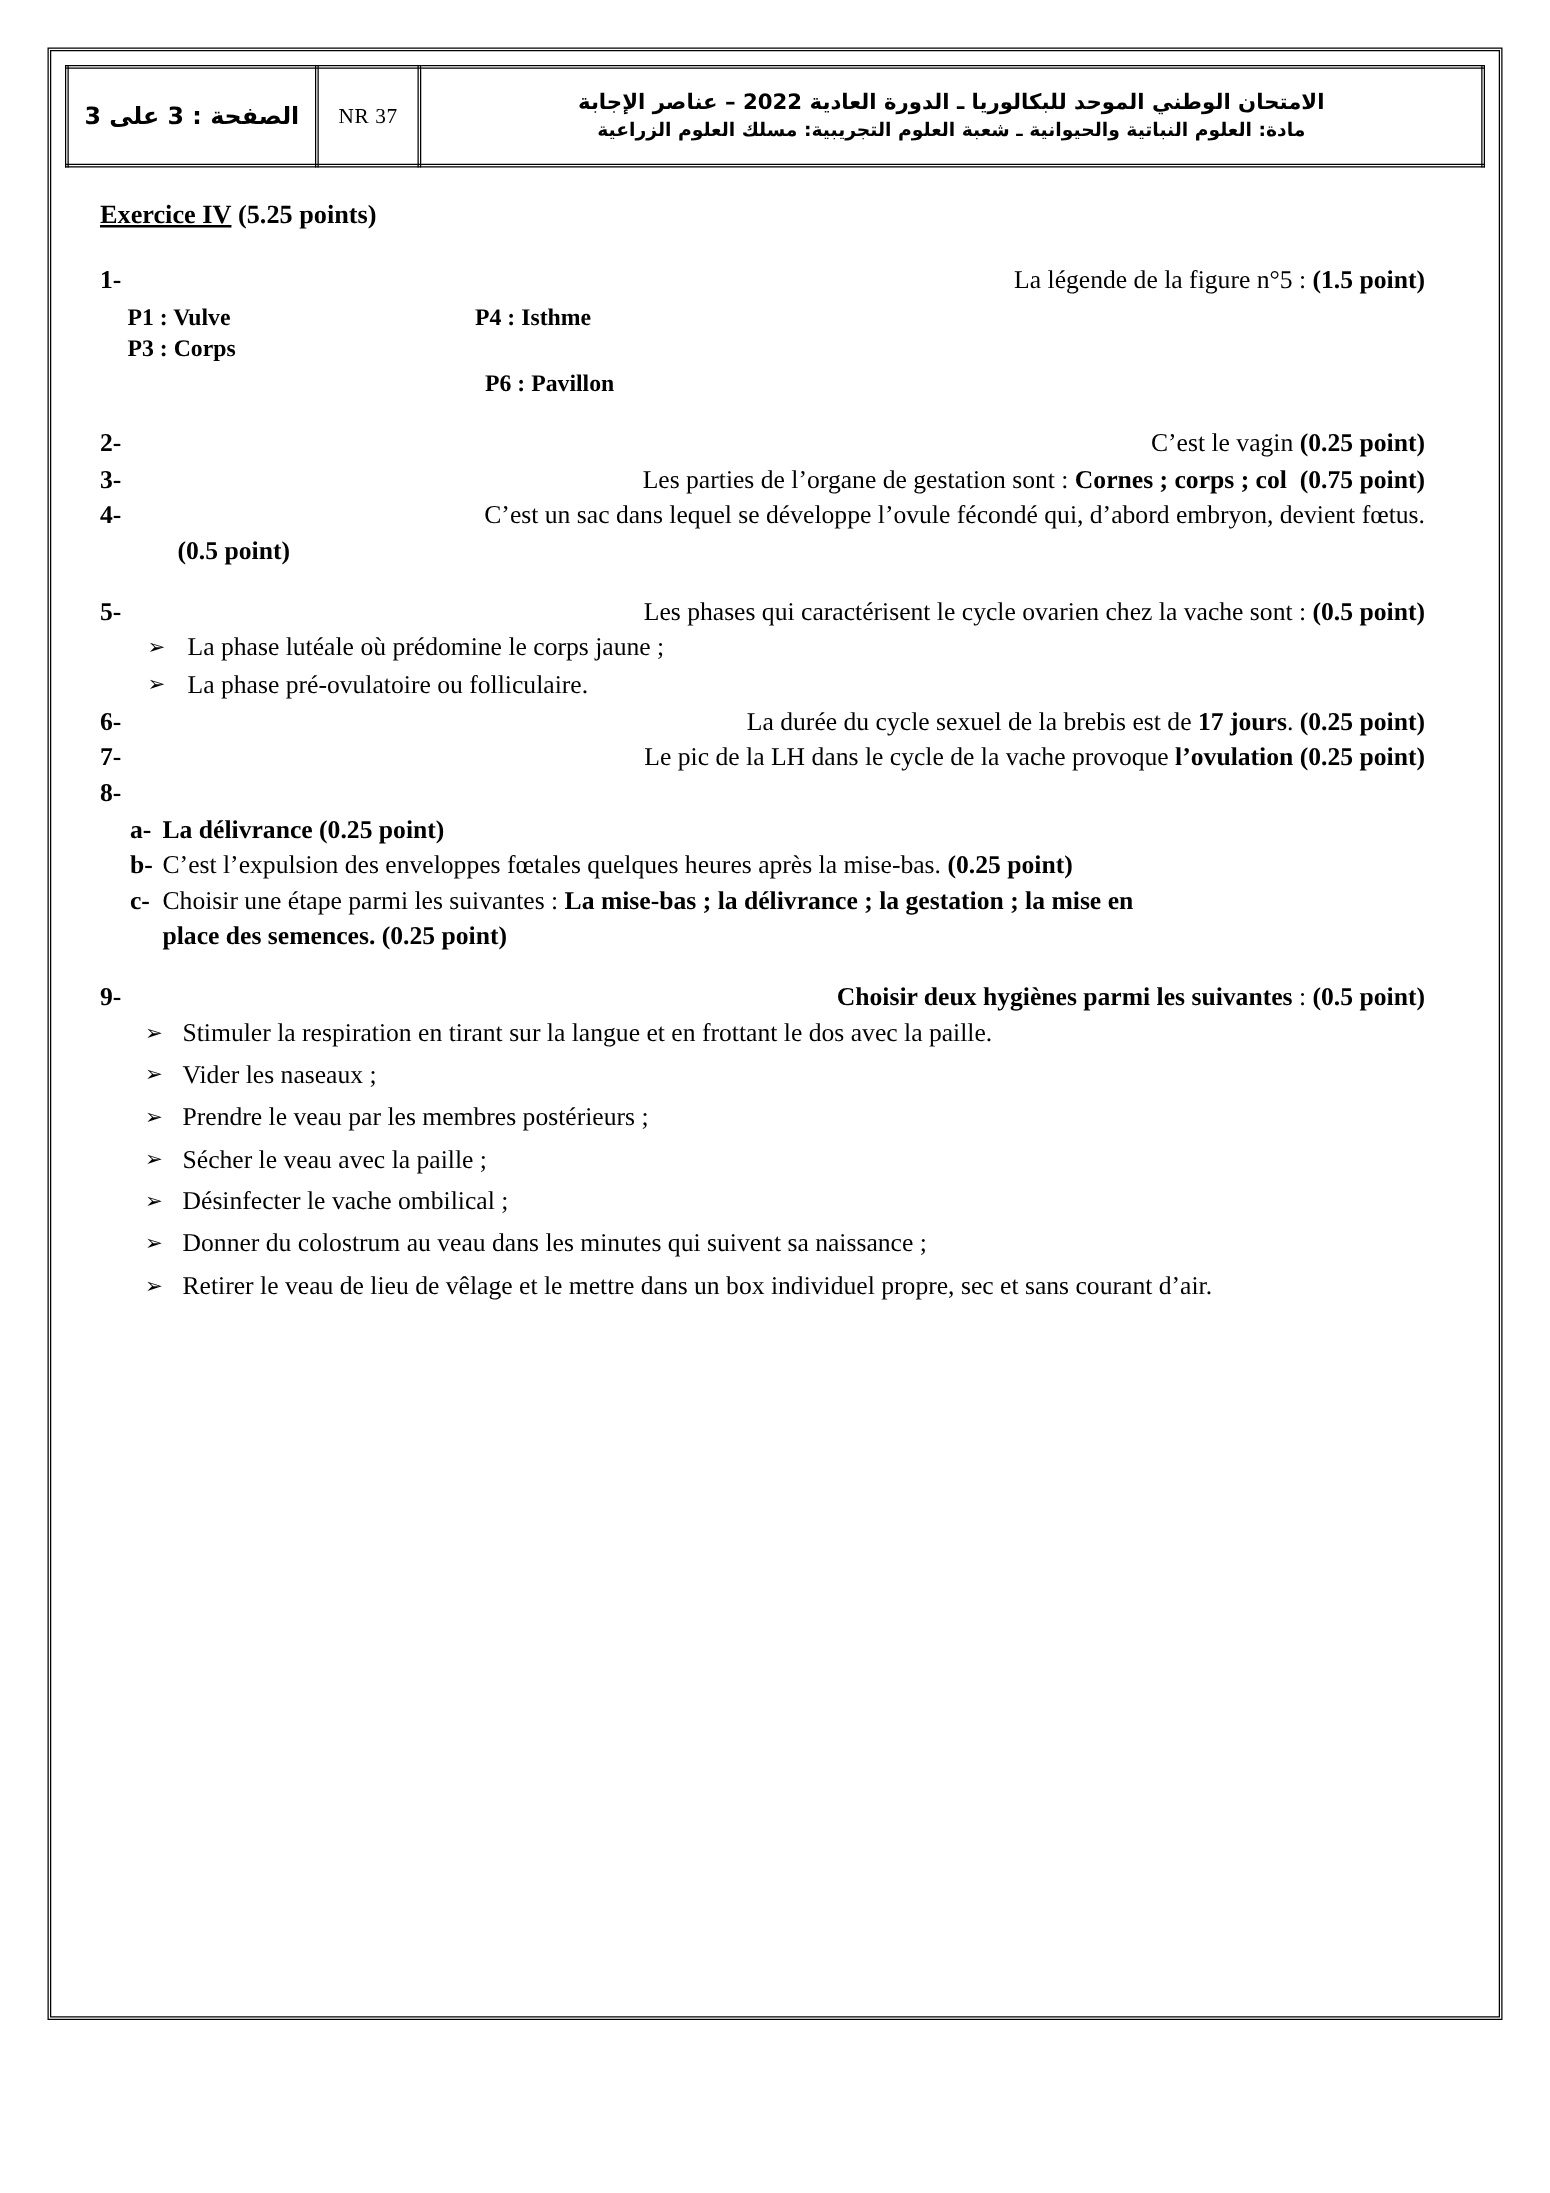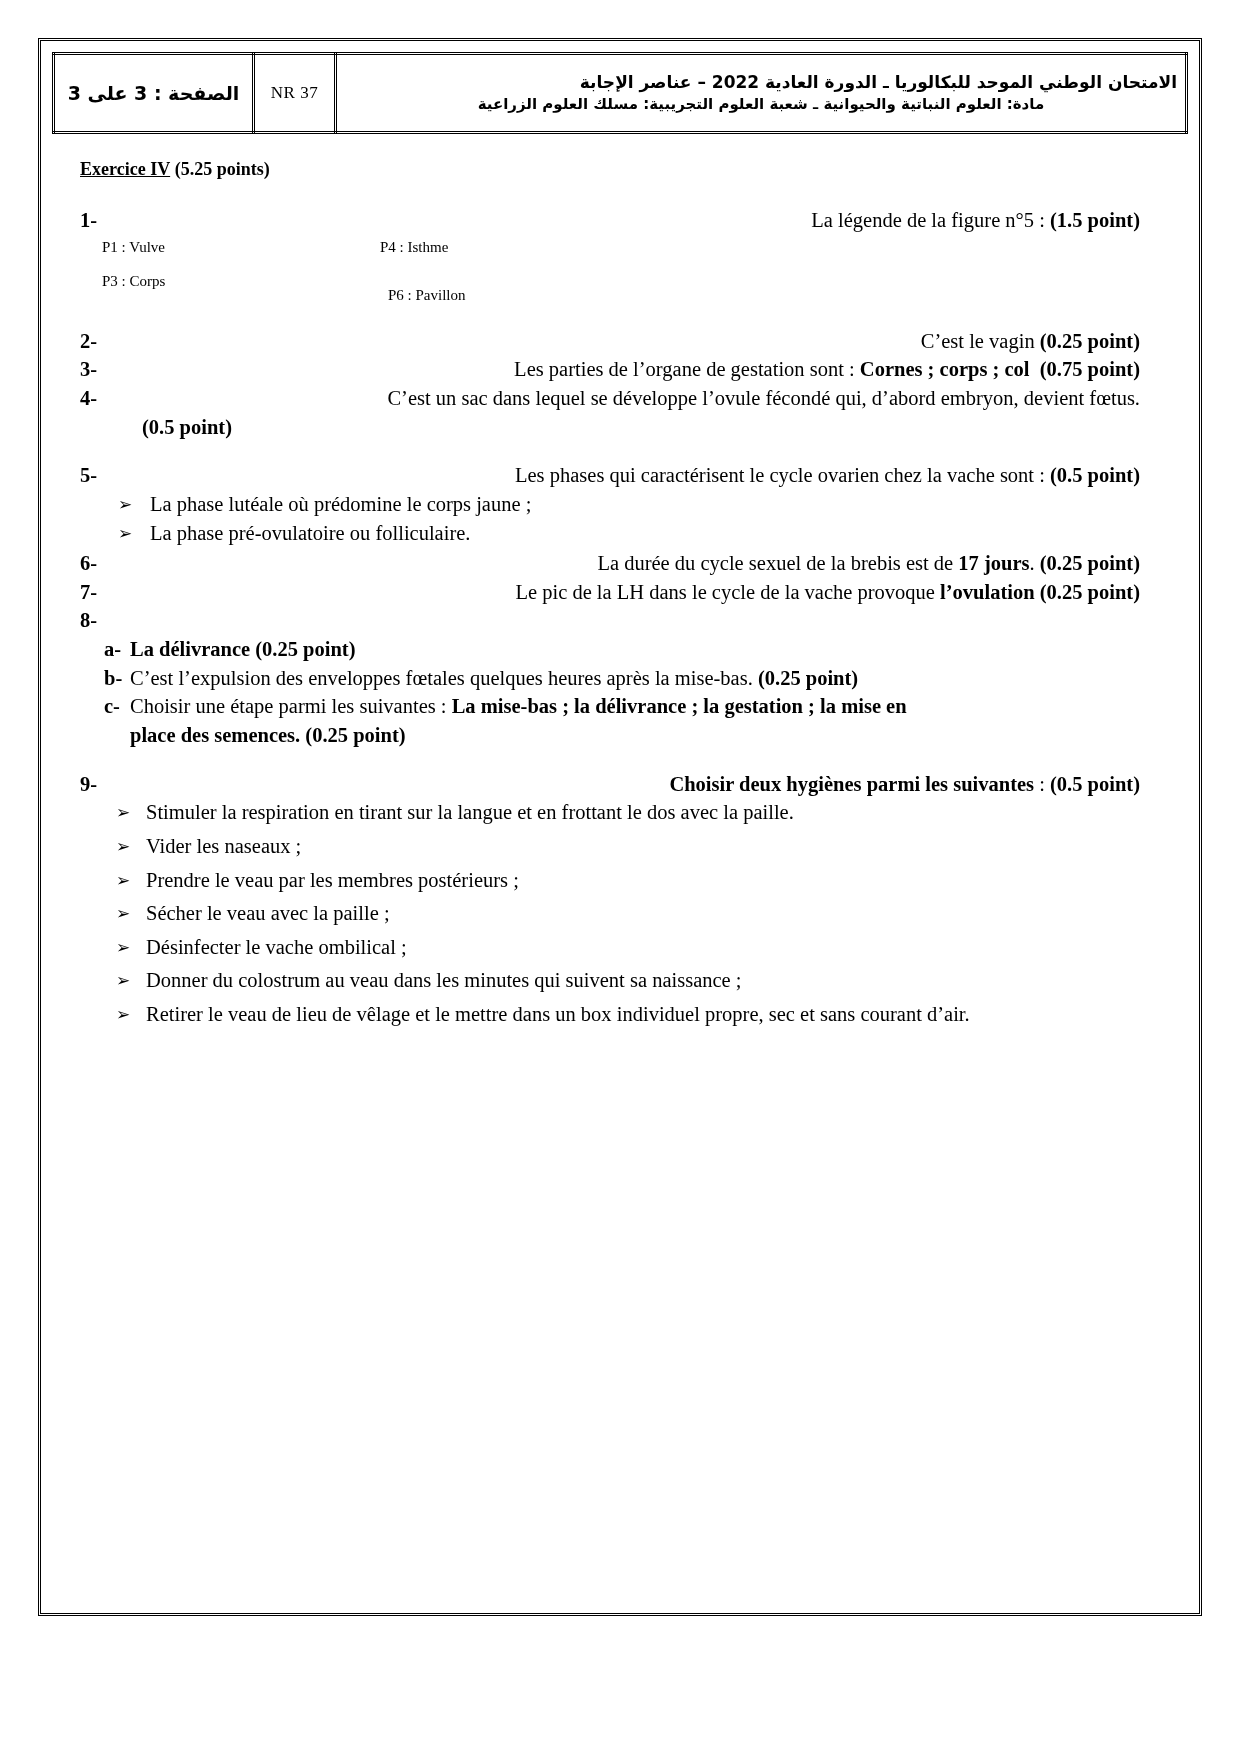--- a/index.html
+++ b/index.html
@@ -61,36 +61,36 @@
     letter-spacing: 0.5px;
   }
   .cell-title {
     text-align: center;
     direction: rtl;
     font-family: "DejaVu Sans", "Liberation Sans", sans-serif;
     font-weight: bold;
     line-height: 1.45;
     padding: 0 14px;
   }
-  .title-line1 { font-size: 17px; display: block; text-align: right; }
+  .title-line1 { font-size: 17px; display: block; }
   .title-line2 { font-size: 15px; display: block; }
 
   
   .content {
     position: absolute;
     left: 80px;
     top: 158px;
     width: 1060px;
     font-size: 20.5px;
     line-height: 1.30;
   }
 
   .exercise-head {
     margin: 0 0 26px 0;
-    font-size: 18px;
+    font-size: 21px;
   }
   .exercise-head .u {
     font-weight: bold;
     text-decoration: underline;
   }
   .exercise-head .pts { font-weight: bold; }
 
   
   .ans {
     display: flex;
@@ -110,24 +110,23 @@
 
   b, .b { font-weight: bold; }
 
   
   .legend {
     margin: 4px 0 0 0;
     padding-left: 22px;
   }
   .legend-row {
     display: flex;
-    font-weight: normal;
+    font-weight: bold;
     line-height: 1.32;
-    font-size: 15px;
-    align-items: center;
+    font-size: 19px;
   }
   .legend-col-a { flex: 0 0 278px; }
   .legend-col-b { flex: 0 0 auto; }
   .legend-row.shift .legend-col-b { padding-left: 8px; margin-top: 28px; }
 
   
   .bullets {
     margin: 0;
     padding: 0;
     list-style: none;

